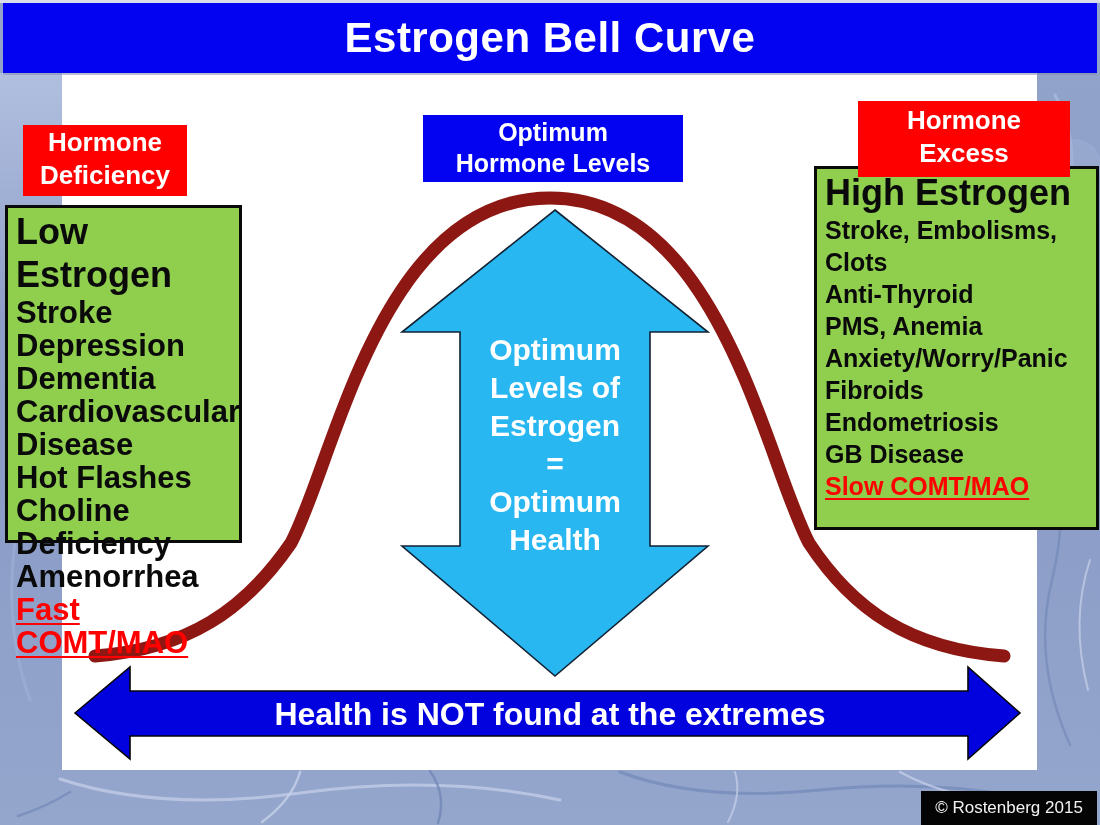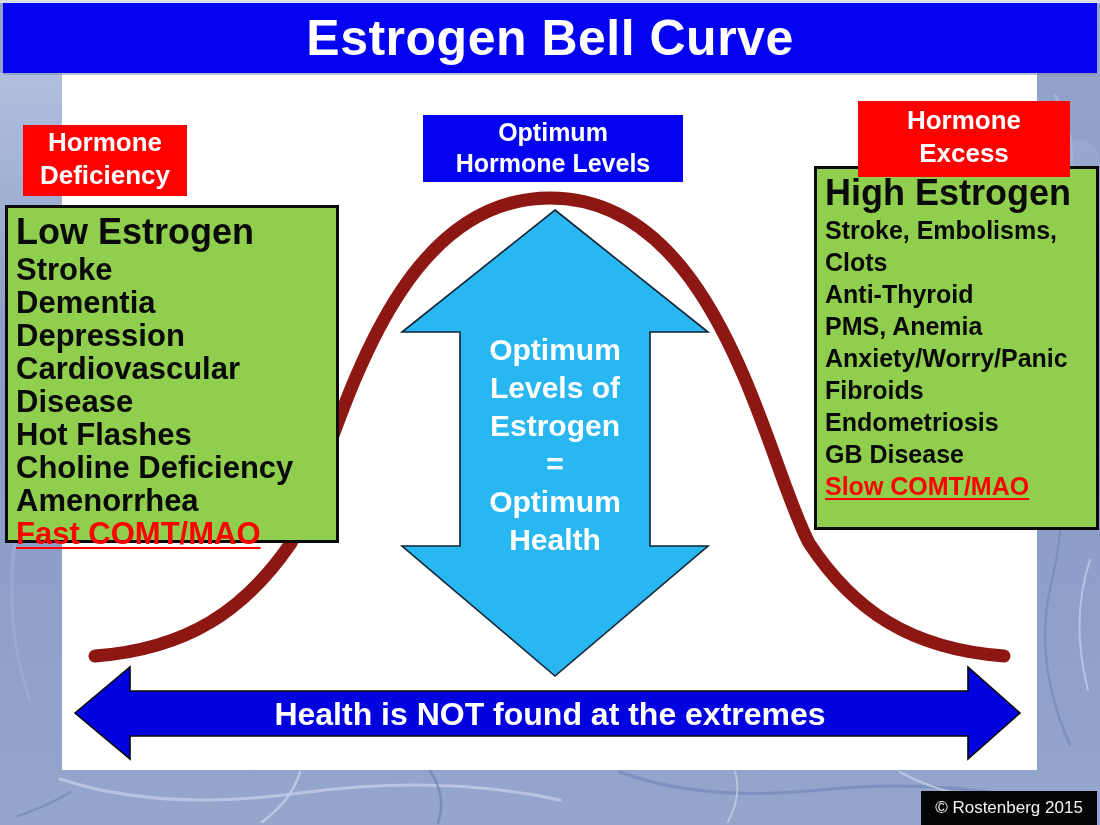--- a/index.html
+++ b/index.html
@@ -10,32 +10,32 @@
   }
   .top-edge{position:absolute;left:0;top:0;width:1100px;height:3px;background:#d9dde9;}
   .left-light-strip{position:absolute;left:0;top:73px;width:62px;height:245px;
     background:linear-gradient(180deg,rgba(178,192,224,.95),rgba(178,192,224,0));}
   .bg-veins{position:absolute;left:0;top:0;z-index:0;}
   .title-bar{
     position:absolute;left:3px;top:3px;width:1094px;height:70px;background:#0303f2;
     z-index:5;box-shadow:0 2px 0 rgba(130,140,170,.55);
   }
   .title-bar .t{display:block;width:100%;text-align:center;line-height:70px;
-    color:#ffffff;font-size:50px;letter-spacing:.5px;}
+    color:#ffffff;font-size:42px;letter-spacing:.5px;}
   .white-area{position:absolute;left:62px;top:73px;width:975px;height:697px;background:#ffffff;z-index:1;}
   .curve-svg{position:absolute;left:0;top:0;z-index:2;}
   .tag{position:absolute;z-index:4;color:#fff;text-align:center;font-size:26px;line-height:33px;}
   .tag.red{background:#fe0000;}
   .tag.blue{background:#0303f2;}
   .tag-deficiency{left:23px;top:125px;width:164px;height:70px;padding-top:1px;}
   .tag-optimum{left:423px;top:115px;width:260px;height:65px;line-height:31px;padding-top:2px;font-size:25px;}
   .tag-excess{left:858px;top:101px;width:212px;height:73px;padding-top:3px;}
   .green-box{position:absolute;z-index:3;background:#90ce4e;border:3px solid #0a0a0a;
     color:#0a0a0a;padding:2px 0 0 8px;box-sizing:border-box;}
-  .green-low{left:5px;top:205px;width:334px;height:338px;}
+  .green-low{left:5px;top:205px;width:237px;height:338px;}
   .green-high{left:814px;top:166px;width:285px;height:364px;}
   .gb-title{font-size:36px;line-height:43px;}
   .green-low .gb-item,.green-low .gb-highlight{font-size:31px;line-height:33px;}
   .green-high .gb-item,.green-high .gb-highlight{font-size:25px;line-height:32px;}
   .gb-highlight{color:#fe0000;text-decoration:underline;text-decoration-thickness:2px;text-underline-offset:3px;}
   .updown-svg{position:absolute;left:0;top:0;z-index:6;}
   .updown-text{position:absolute;left:460px;top:331px;width:190px;z-index:7;
     color:#ffffff;font-size:30px;line-height:38px;text-align:center;}
   .lr-arrow-svg{position:absolute;left:0;top:0;z-index:5;}
   .lr-text{position:absolute;left:130px;top:691px;width:840px;height:54px;z-index:6;
@@ -95,22 +95,22 @@
   </div>
 
   <div class="tag red tag-excess">
     <div>Hormone</div>
     <div>Excess</div>
   </div>
 
   <div class="green-box green-low">
     <div class="gb-title">Low Estrogen</div>
     <div class="gb-item">Stroke</div>
+    <div class="gb-item">Depression</div>
     <div class="gb-item">Dementia</div>
-    <div class="gb-item">Depression</div>
     <div class="gb-item">Cardiovascular Disease</div>
     <div class="gb-item">Hot Flashes</div>
     <div class="gb-item">Choline Deficiency</div>
     <div class="gb-item">Amenorrhea</div>
     <div class="gb-highlight">Fast COMT/MAO</div>
   </div>
 
   <div class="green-box green-high">
     <div class="gb-title">High Estrogen</div>
     <div class="gb-item">Stroke, Embolisms, Clots</div>

